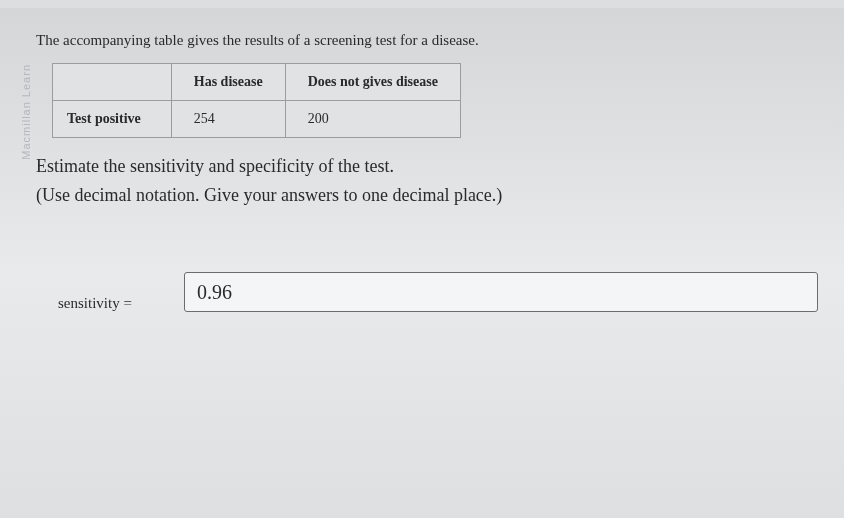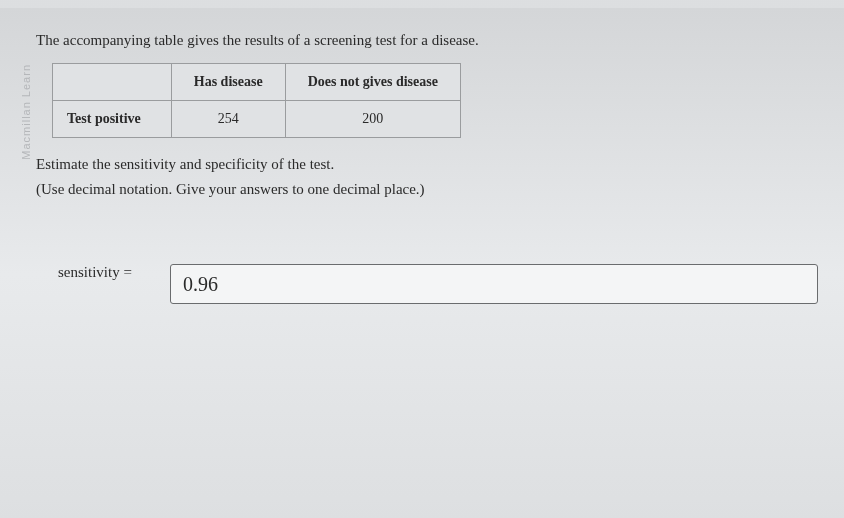--- a/index.html
+++ b/index.html
@@ -31,40 +31,41 @@
   }
   table.data {
     border-collapse: collapse;
     margin-left: 18px;
     margin-bottom: 18px;
     background: #e0e2e4;
   }
   table.data th, table.data td {
     border: 1px solid #9a9c9e;
     padding: 10px 22px;
-    text-align: center;
+    text-align: left;
     font-size: 14px;
     font-weight: normal;
     color: #2a2a2a;
   }
   table.data th { font-weight: bold; }
   table.data td.rowhead { text-align: center; font-weight: bold; padding-left: 14px; padding-right: 30px;}
   table.data td.corner { background: #e0e2e4; }
   .instr {
-    font-size: 15px;
+    font-size: 18px;
     margin-left: 2px;
     margin-bottom: 6px;
   }
   .answers {
     margin-top: 58px;
   }
   .answer-row {
     display: flex;
-    align-items: flex-start;
+    align-items: flex-end;
     margin-bottom: 58px;
+    gap: 14px;
   }
   .answer-label {
     font-size: 15px;
     min-width: 96px;
     text-align: left;
   }
   .answer-box {
     flex: 1;
     border: 1px solid #6a6c6e;
     border-radius: 3px;

